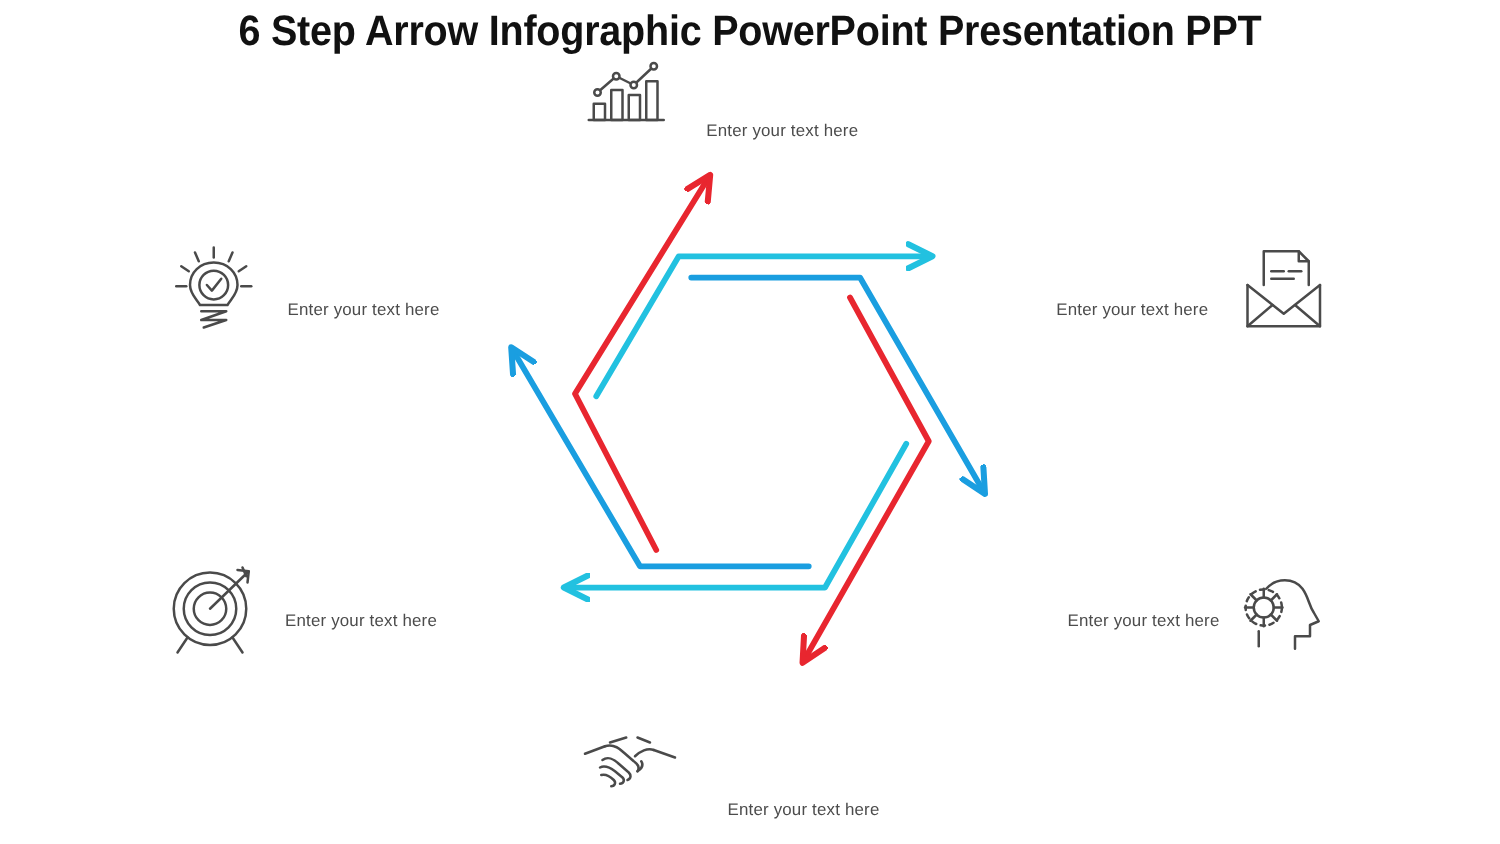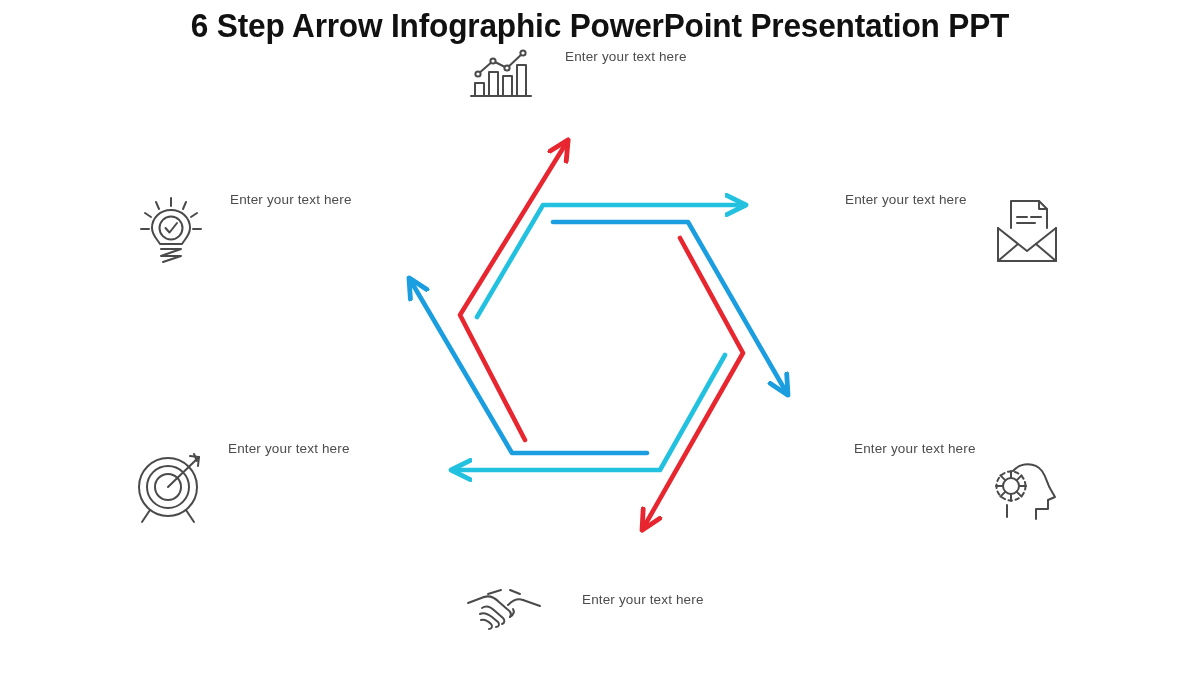--- a/index.html
+++ b/index.html
@@ -49,20 +49,21 @@
   }
 
   
   .label-text {
     position: absolute;
     font-family: "Liberation Sans", sans-serif;
     font-size: 13.5px;
     color: #4c4c4c;
     white-space: nowrap;
     letter-spacing: 0.15px;
+    margin-top: 48px;
   }
 
   .icon-box {
     position: absolute;
   }
   .icon-box svg {
     display: block;
     overflow: visible;
   }
 

